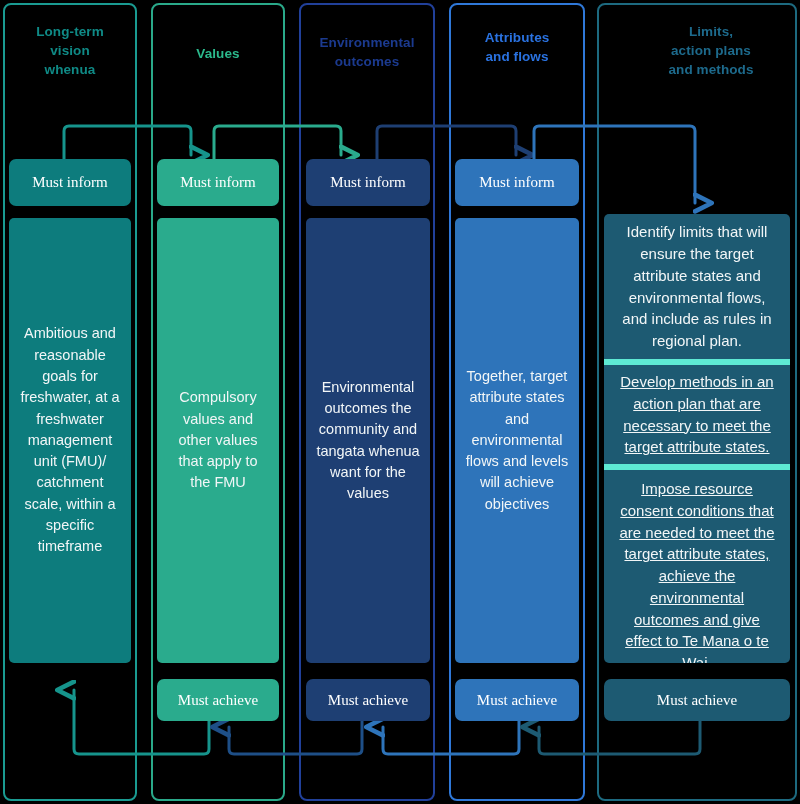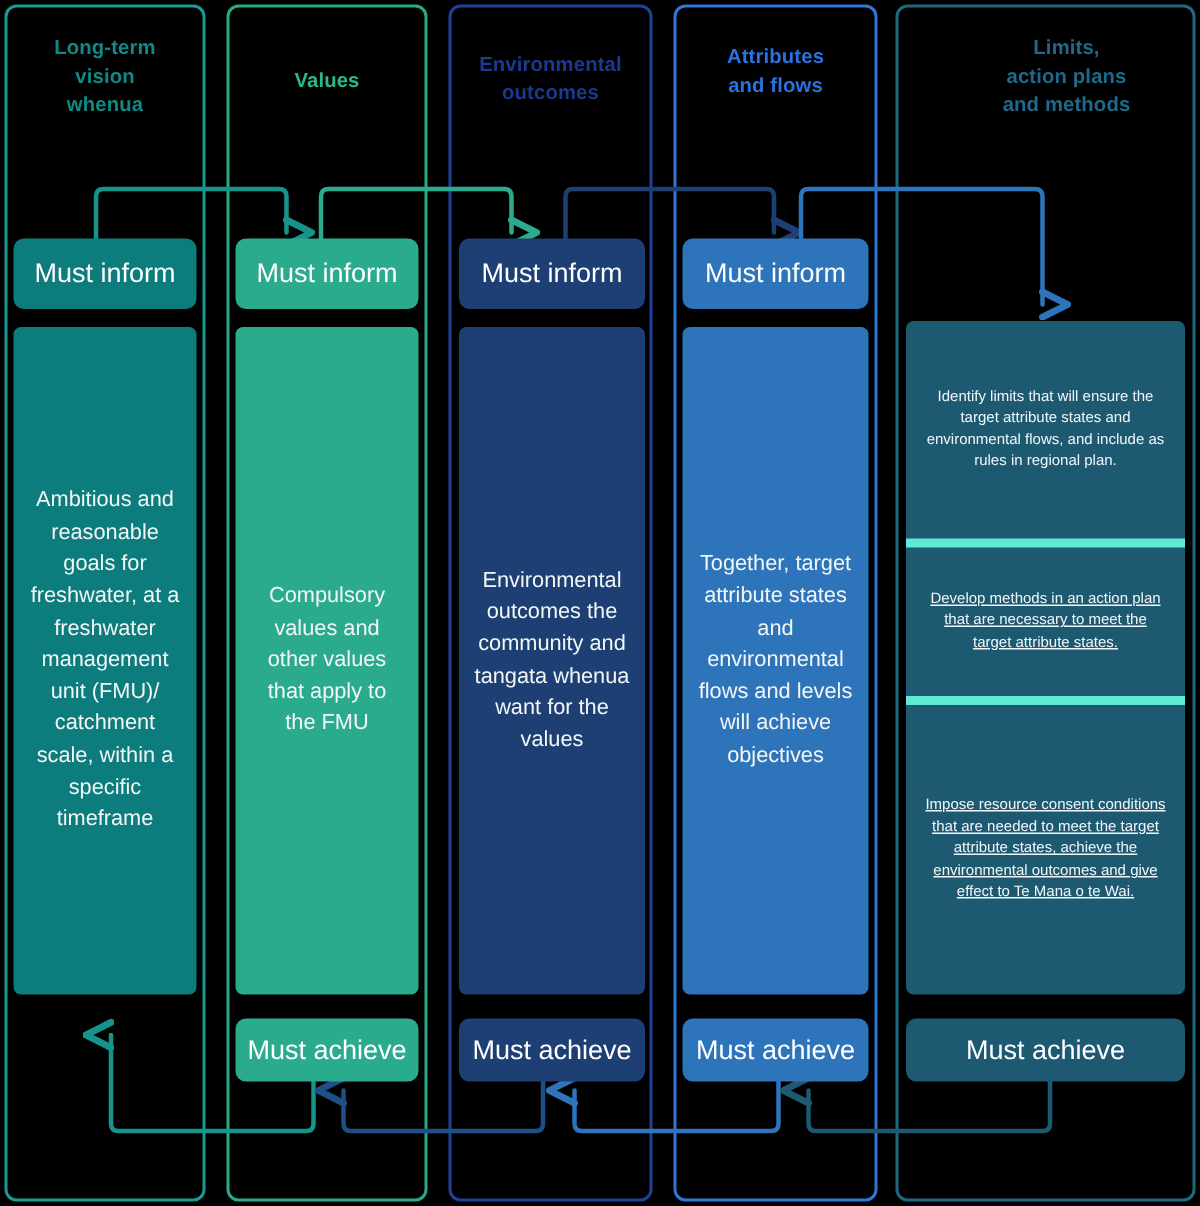--- a/index.html
+++ b/index.html
@@ -39,26 +39,27 @@
     font-weight: bold;
     font-size: 13.5px;
     line-height: 1.42;
     letter-spacing: 0.1px;
   }
   .pill {
     position: absolute;
     box-sizing: border-box;
     border-radius: 7px;
     color: #ffffff;
-    font-size: 18px;
+    font-size: 15px;
     display: flex;
     align-items: center;
     justify-content: center;
     text-align: center;
     z-index: 5;
+    font-family: Liberation Serif, serif;
   }
   .body-box {
     position: absolute;
     box-sizing: border-box;
     border-radius: 5px;
     color: #f2f6f7;
     font-size: 14.5px;
     line-height: 1.47;
     display: flex;
     align-items: center;
@@ -72,21 +73,21 @@
     box-sizing: border-box;
     border-radius: 5px;
     overflow: hidden;
     z-index: 4;
     display: flex;
     flex-direction: column;
   }
   .stack-cell {
     box-sizing: border-box;
     color: #f2f6f7;
-    font-size: 10px;
+    font-size: 15px;
     line-height: 1.45;
     display: flex;
     align-items: center;
     justify-content: center;
     text-align: center;
     padding: 8px 12px;
   }
   .stack-cell + .stack-cell {
     border-top: 6px solid #5eead4;
     text-decoration: underline;

